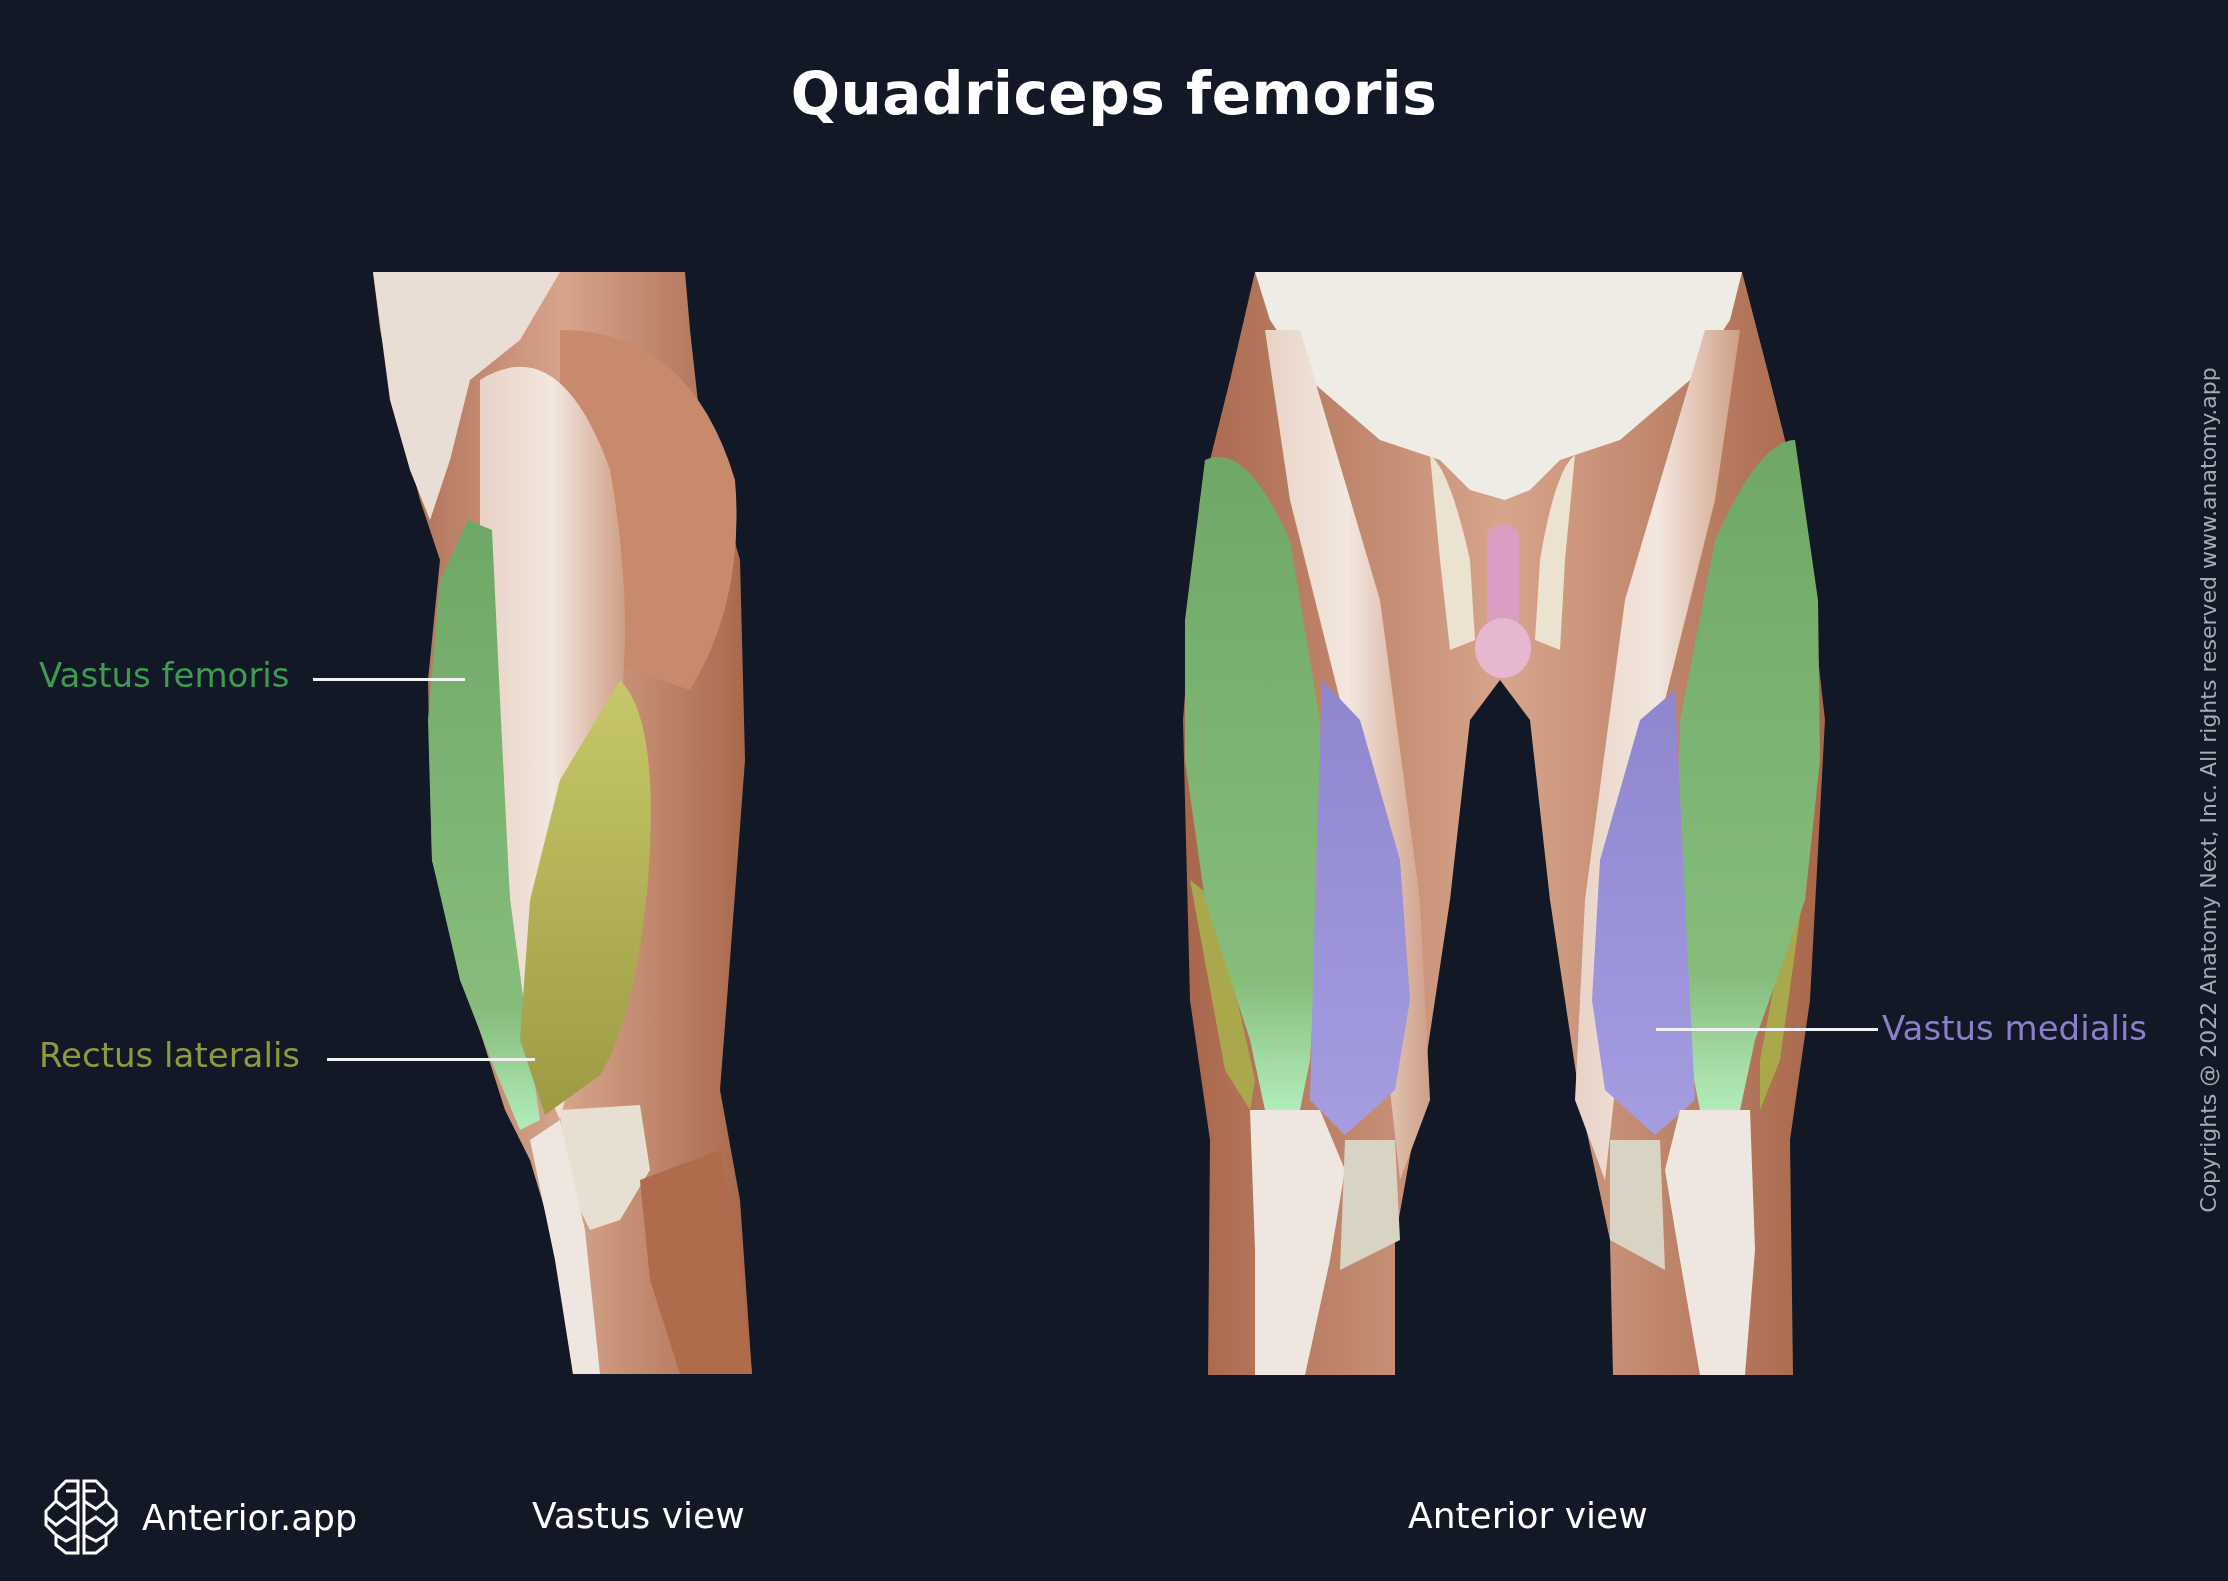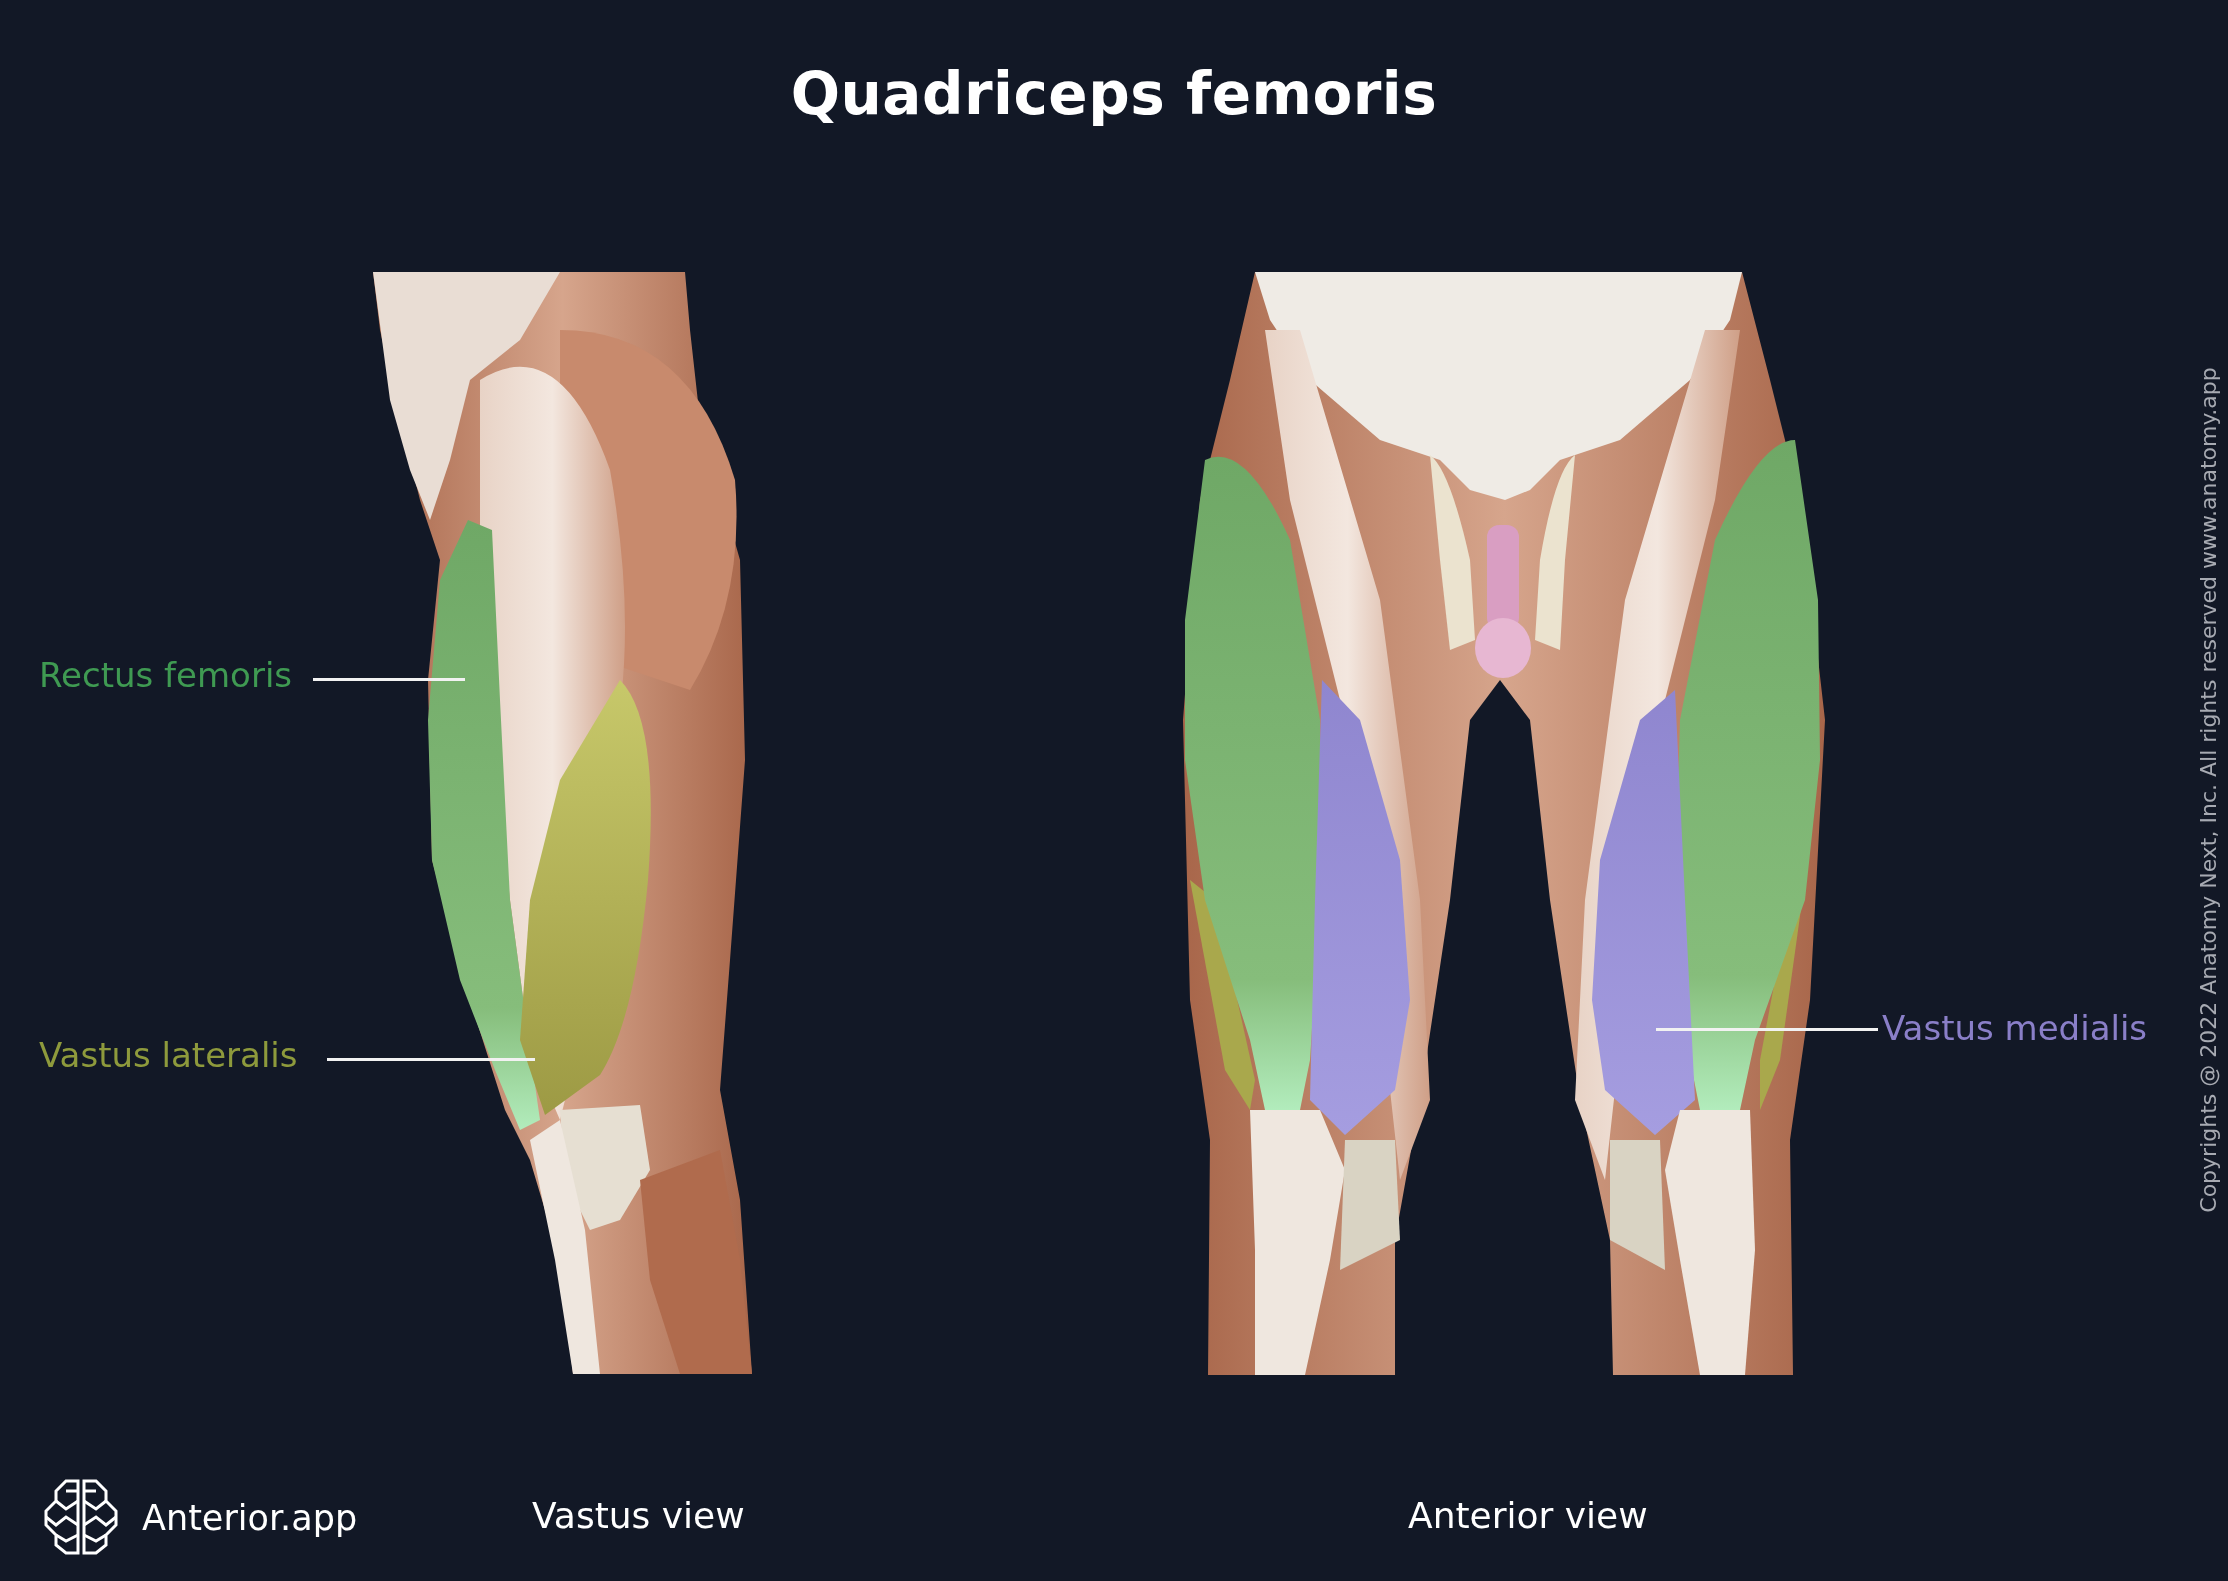--- a/index.html
+++ b/index.html
@@ -124,24 +124,24 @@
 
     <path d="M1675 690 L1640 720 L1600 860 L1592 1000 L1605 1090 L1655 1135 L1695 1100 L1685 900 Z" fill="url(#purpleGrad)"></path>
 
     <path d="M1250 1110 L1320 1110 L1345 1170 L1330 1260 L1305 1375 L1255 1375 L1255 1250 Z" fill="#efe7df"></path>
     <path d="M1345 1140 L1395 1140 L1400 1240 L1340 1270 Z" fill="#d9d3c3"></path>
     <path d="M1680 1110 L1750 1110 L1755 1250 L1745 1375 L1700 1375 L1680 1260 L1665 1170 Z" fill="#efe7df"></path>
     <path d="M1610 1140 L1660 1140 L1665 1270 L1610 1240 Z" fill="#d9d3c3"></path>
   </g>
 </svg>
 
-<div class="label" style="left:39px; top:655px; color:#3f9a52;">Rectus femoris</div>
+<div class="label" style="left:39px; top:655px; color:#3f9a52;">Vastus femoris</div>
 <div class="leader" style="left:313px; top:678px; width:152px;"></div>
 
-<div class="label" style="left:39px; top:1035px; color:#8e9a3c;">Vastus lateralis</div>
+<div class="label" style="left:39px; top:1035px; color:#8e9a3c;">Rectus lateralis</div>
 <div class="leader" style="left:327px; top:1058px; width:208px;"></div>
 
 <div class="label" style="left:1882px; top:1008px; color:#8a7fc8;">Vastus medialis</div>
 <div class="leader" style="left:1656px; top:1028px; width:222px;"></div>
 
 <div class="view-caption" style="left:532px; top:1496px;">Vastus view</div>
 <div class="view-caption" style="left:1408px; top:1496px;">Anterior view</div>
 
 <div class="brand">
   <span>

